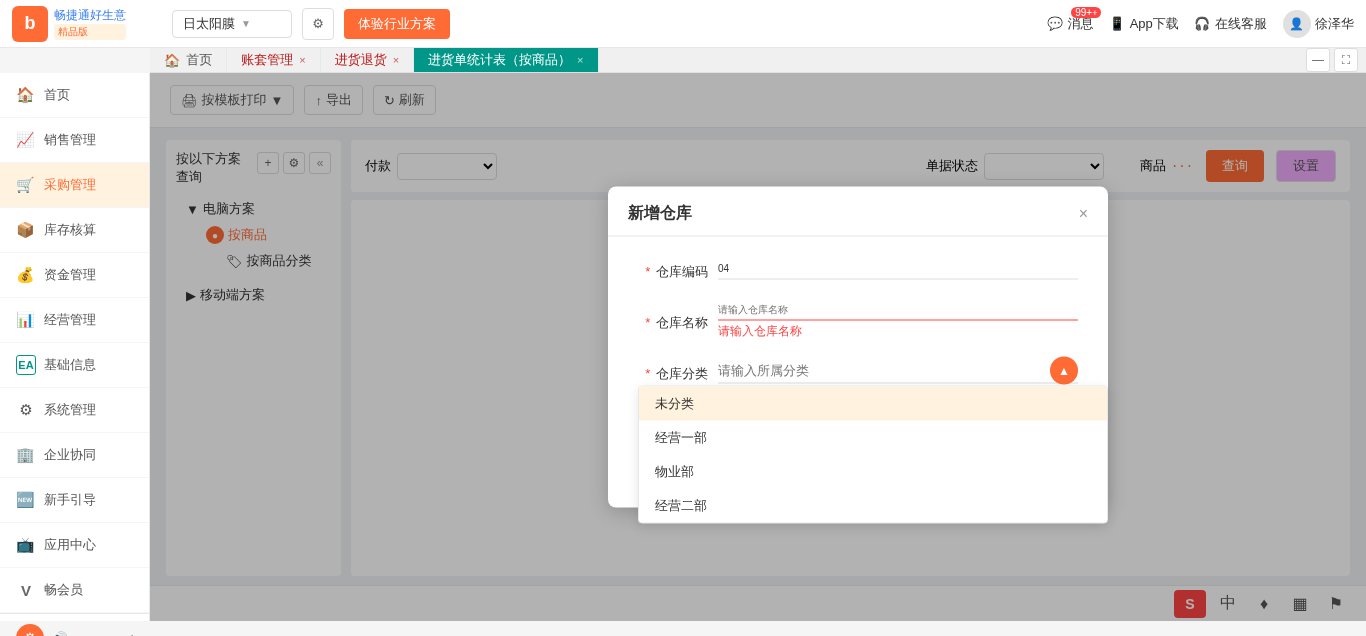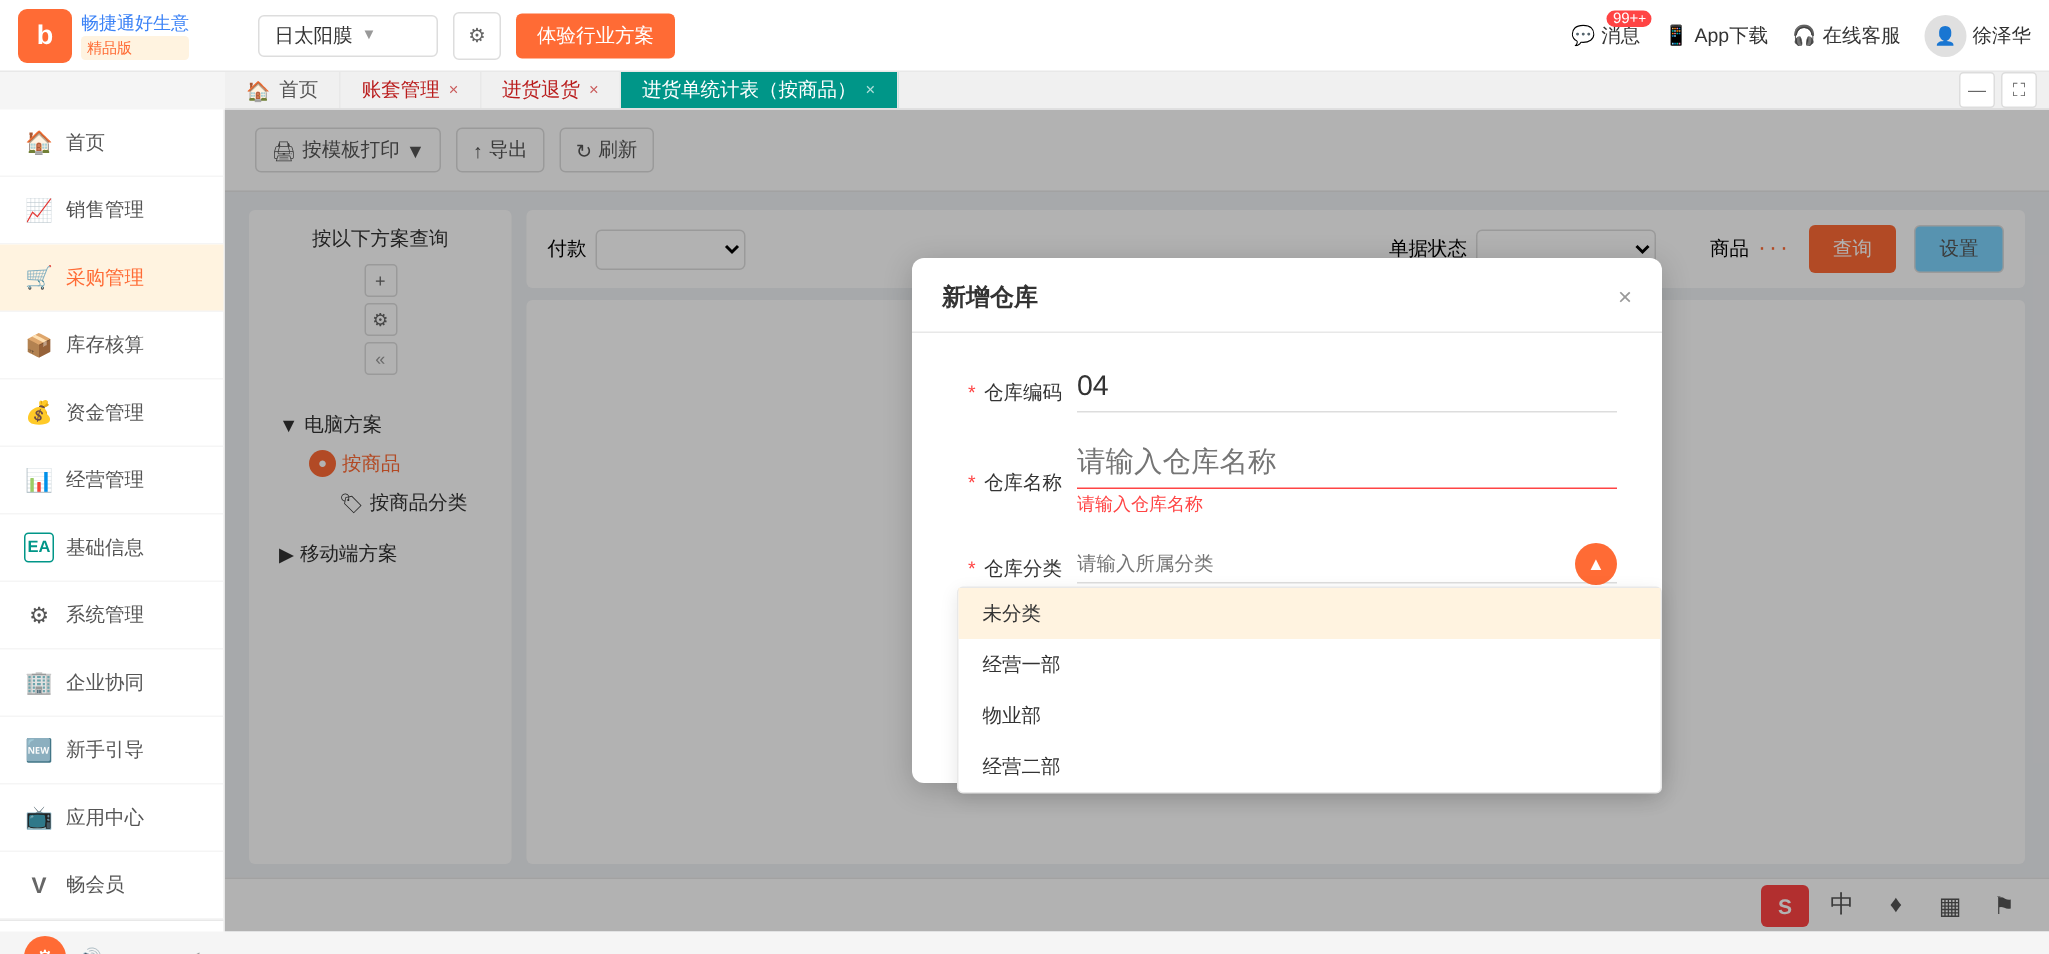--- a/index.html
+++ b/index.html
@@ -267,21 +267,20 @@
       font-size: 13px;
       background: white;
     }
     .filter-header {
       display: flex;
       align-items: center;
       gap: 8px;
       margin-bottom: 10px;
       font-size: 13px;
       color: #333;
-      flex-direction: column;
     }
     .filter-header .icon-btns {
       display: flex;
       gap: 4px;
     }
     .icon-btn-sm {
       width: 22px;
       height: 22px;
       border: 1px solid #ddd;
       border-radius: 3px;
@@ -329,21 +328,21 @@
     .query-btn {
       background: #ff6b35;
       color: white;
       border: none;
       border-radius: 4px;
       padding: 6px 16px;
       cursor: pointer;
       font-size: 13px;
     }
     .set-btn {
-      background: #7dd3fc;
+      background: #f0abfc;
       color: #555;
       border: 1px solid #ddd;
       border-radius: 4px;
       padding: 6px 16px;
       cursor: pointer;
       font-size: 13px;
     }
 
     
     .overlay {
@@ -406,21 +405,21 @@
       margin-right: 2px;
     }
     .form-field {
       flex: 1;
     }
     .form-input {
       width: 100%;
       border: none;
       border-bottom: 1px solid #ddd;
       padding: 5px 0;
-      font-size: 19px;
+      font-size: 10px;
       outline: none;
       color: #333;
     }
     .form-input.error {
       border-bottom-color: #ff4444;
     }
     .error-msg {
       color: #ff4444;
       font-size: 12px;
       margin-top: 2px;

